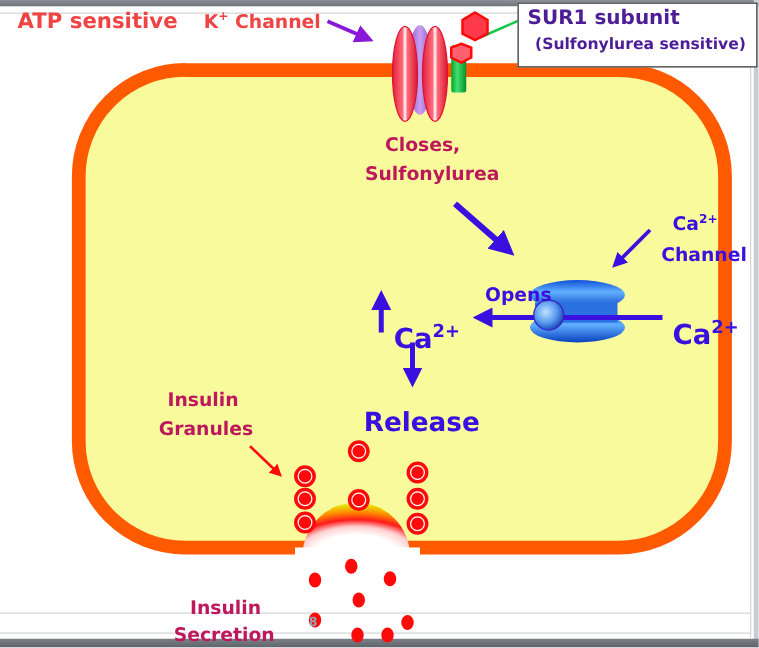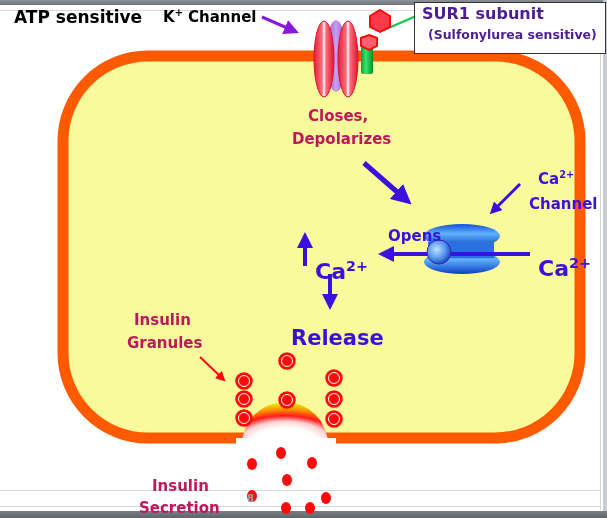--- a/index.html
+++ b/index.html
@@ -6,21 +6,21 @@
   body { width:607px; height:518px; position:relative; overflow:hidden; background:#ffffff; font-family:"DejaVu Sans", sans-serif; }
   .topbar { position:absolute; left:0; top:0; width:607px; height:5px; background:linear-gradient(#8a9096,#6e747a); }
   .topline { position:absolute; left:0; top:10px; width:600px; height:1px; background:#d6d6d6; }
   .rightline { position:absolute; left:600px; top:10px; width:1px; height:500px; background:#d6d6d6; }
   .rightedge { position:absolute; left:603px; top:0; width:4px; height:518px; background:#c9cdd1; }
   .botline1 { position:absolute; left:0; top:490px; width:600px; height:1px; background:#d6d6d6; }
   .botline2 { position:absolute; left:0; top:506px; width:600px; height:1px; background:#d6d6d6; }
   .botbar { position:absolute; left:0; top:511px; width:607px; height:7px; background:linear-gradient(#7a8086,#5e646a); }
   svg.diagram { position:absolute; left:0; top:0; }
   .lbl { position:absolute; font-weight:bold; white-space:nowrap; }
-  .purple { color:#000000; }
+  .purple { color:#ef4444; }
   .blue { color:#3a10e0;margin-top:16px; }
   .red { color:#be185d; }
   .green { color:#4c1d95; }
   sup { font-size:65%; vertical-align:super; line-height:0; }
   .sur-box { position:absolute; left:414px; top:2px; width:190px; height:50px; border:1.5px solid #333; background:#ffffff; }
   .page-num { position:absolute; left:247px; top:493px; font-size:10px; color:#9aa4b0; font-weight:bold; }
 </style>
 </head>
 <body>
 
@@ -170,21 +170,21 @@
 </svg>
 
 <div class="sur-box"></div>
 <div class="lbl green" style="left:422px; top:4px; font-size:16px;">SUR1 subunit</div>
 <div class="lbl green" style="left:428px; top:27px; font-size:12.5px;">(Sulfonylurea sensitive)</div>
 
 <div class="lbl purple" style="left:14px; top:7px; font-size:17px;">ATP sensitive</div>
 <div class="lbl purple" style="left:163px; top:8px; font-size:15px;"><span>K</span><sup>+</sup><span> Channel</span></div>
 
 <div class="lbl red" style="left:308px; top:107px; font-size:15px;">Closes,</div>
-<div class="lbl red" style="left:292px; top:130px; font-size:15px;">Depolarizes</div>
+<div class="lbl red" style="left:292px; top:130px; font-size:15px;">Sulfonylurea</div>
 
 <div class="lbl blue" style="left:388px; top:211px; font-size:15px;">Opens</div>
 
 <div class="lbl blue" style="left:538px; top:154px; font-size:15px;"><span>Ca</span><sup>2+</sup></div>
 <div class="lbl blue" style="left:529px; top:179px; font-size:15px;">Channel</div>
 
 <div class="lbl blue" style="left:538px; top:240px; font-size:22px;"><span>Ca</span><sup>2+</sup></div>
 
 <div class="lbl blue" style="left:315px; top:243px; font-size:22px;"><span>Ca</span><sup>2+</sup></div>
 

